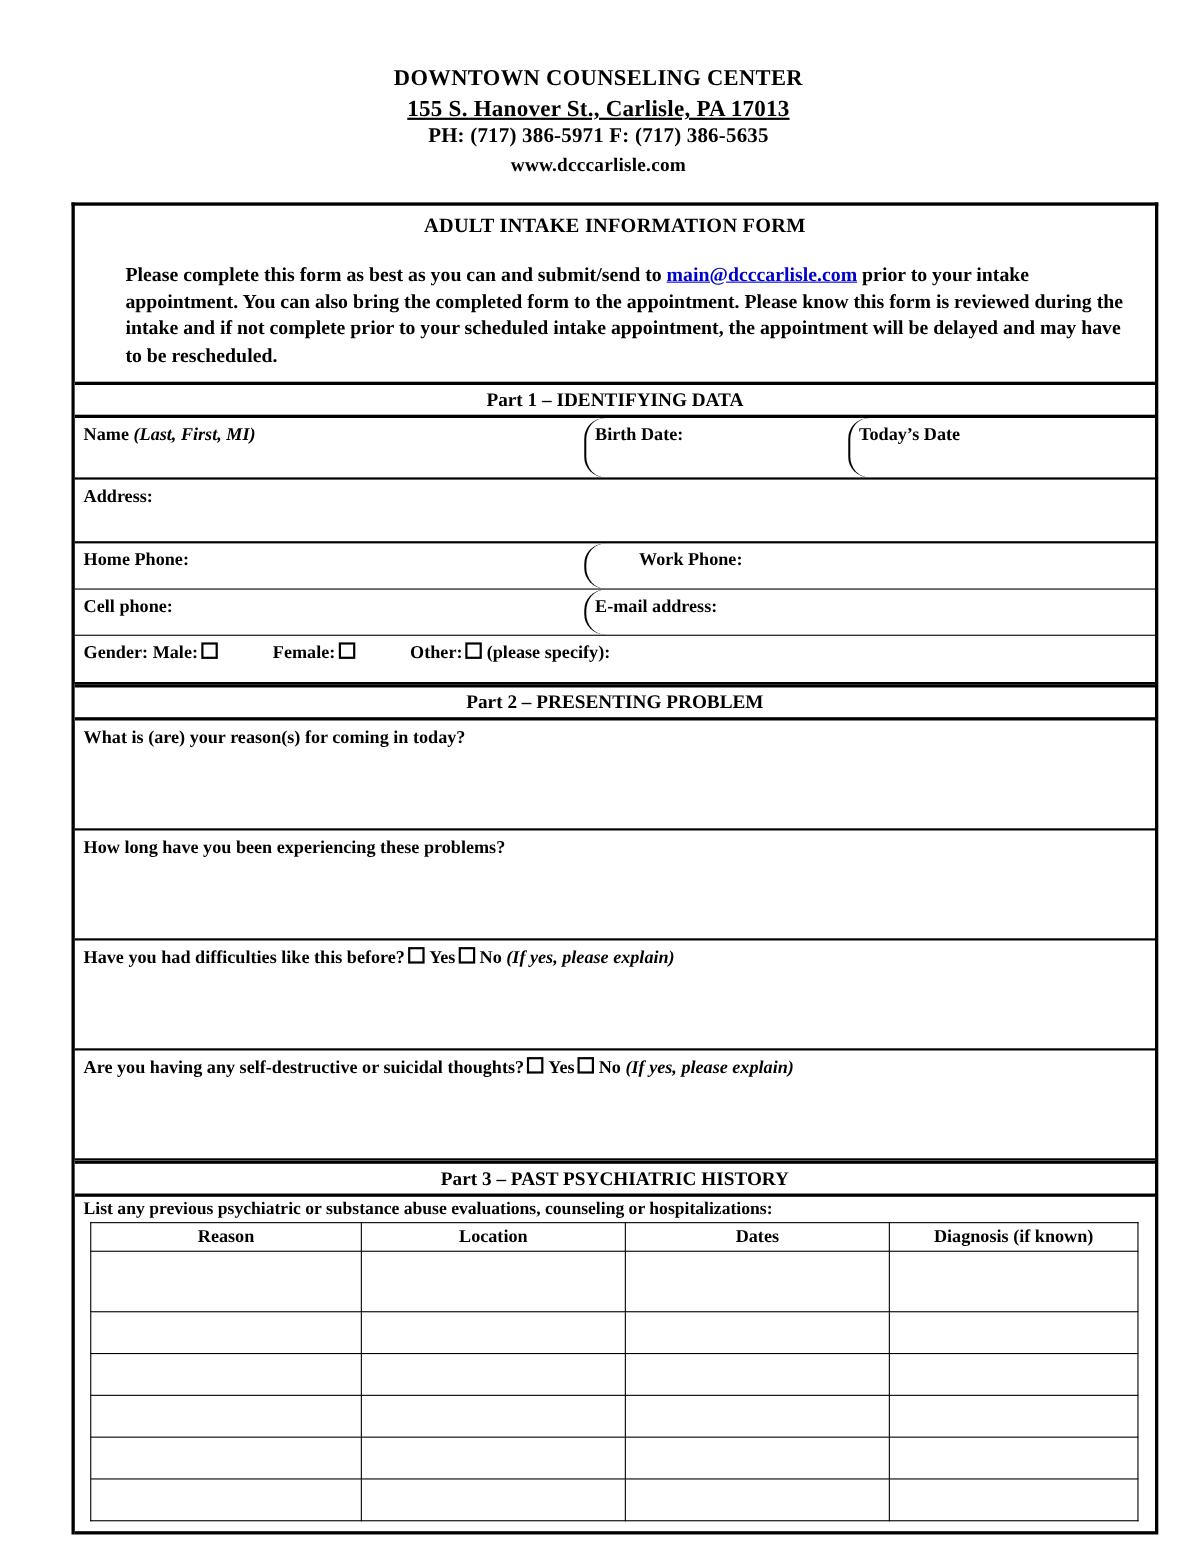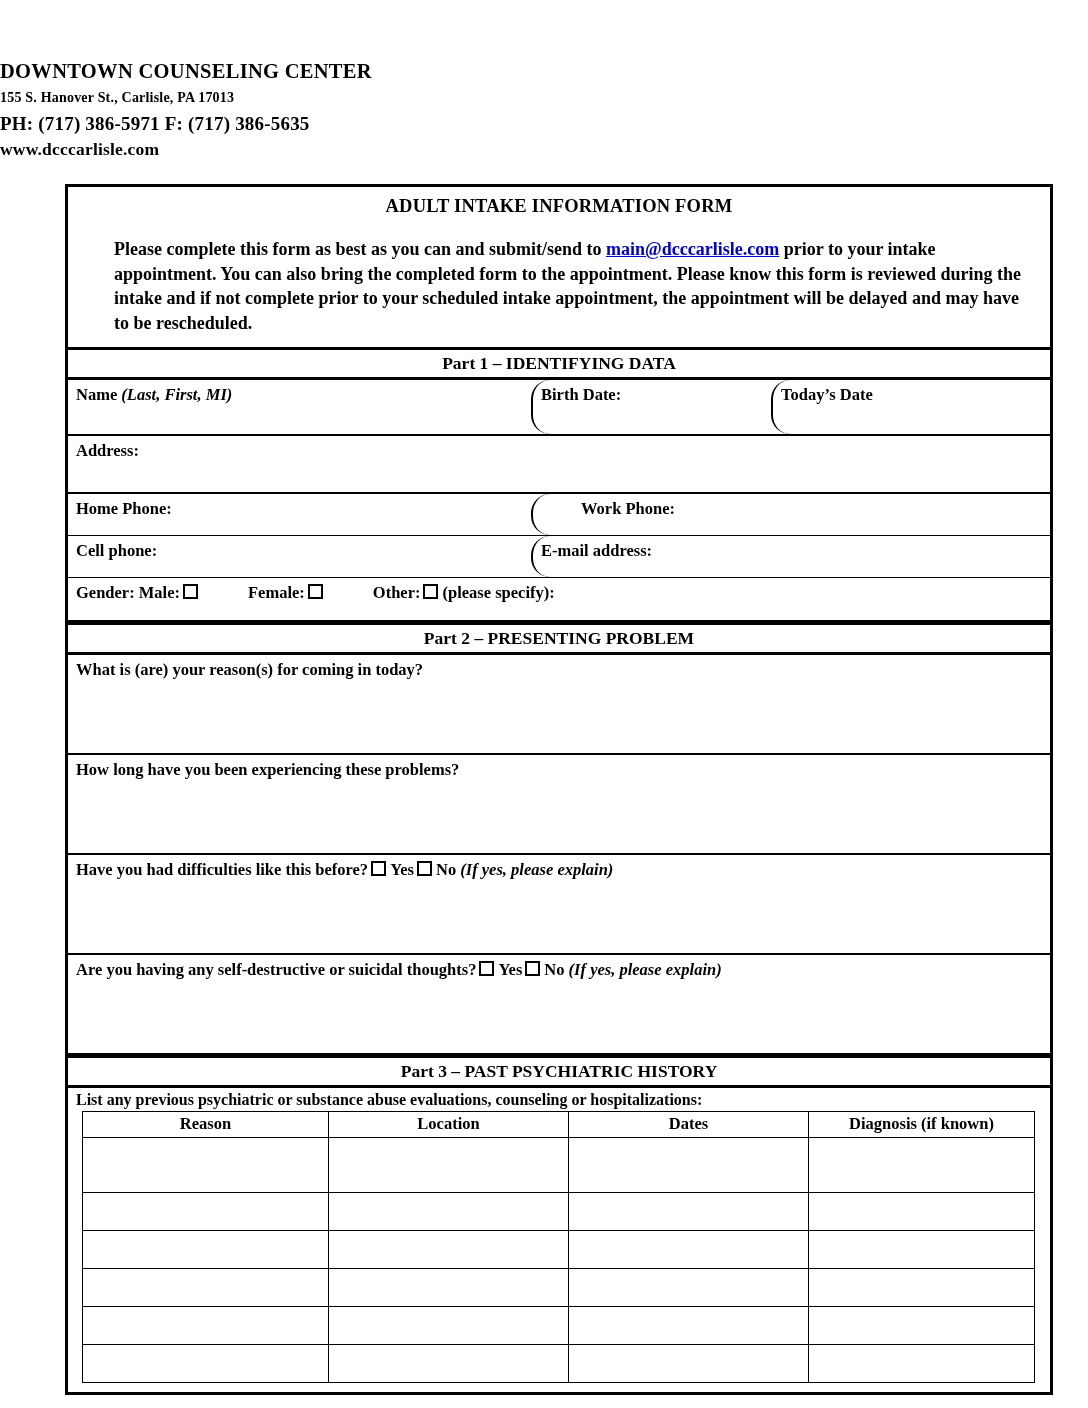--- a/index.html
+++ b/index.html
@@ -5,24 +5,24 @@
   html,body{margin:0;padding:0;background:#ffffff;}
   body{
     width:1088px;height:1408px;
     font-family:"Liberation Serif","DejaVu Serif",serif;
     color:#000000;
     -webkit-font-smoothing:none;
   }
   .page{position:relative;width:1088px;height:1408px;box-sizing:border-box;}
 
   
-  .letterhead{padding-top:58px;text-align:left;}
+  .letterhead{padding-top:58px;text-align:center;}
   .lh-line{font-weight:bold;letter-spacing:0.2px;}
   .lh-name{font-size:20.5px;line-height:27px;letter-spacing:0.3px;}
-  .lh-addr{font-size:14px;line-height:26px;}
+  .lh-addr{font-size:21px;line-height:26px;text-decoration:underline;}
   .lh-ph{font-size:19px;line-height:26px;}
   .lh-web{font-size:17.5px;line-height:25px;}
 
   
   .form-frame{
     position:absolute;left:65px;top:184px;width:988px;
     border:3px solid #000;border-bottom:none;
     box-sizing:border-box;
     background:#fff;
   }

